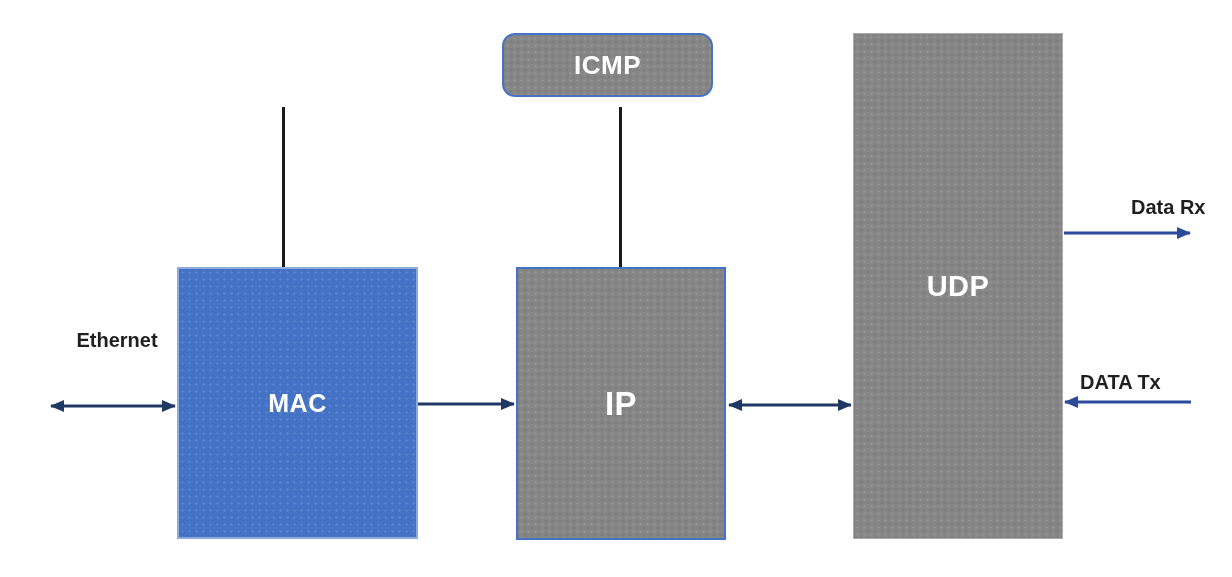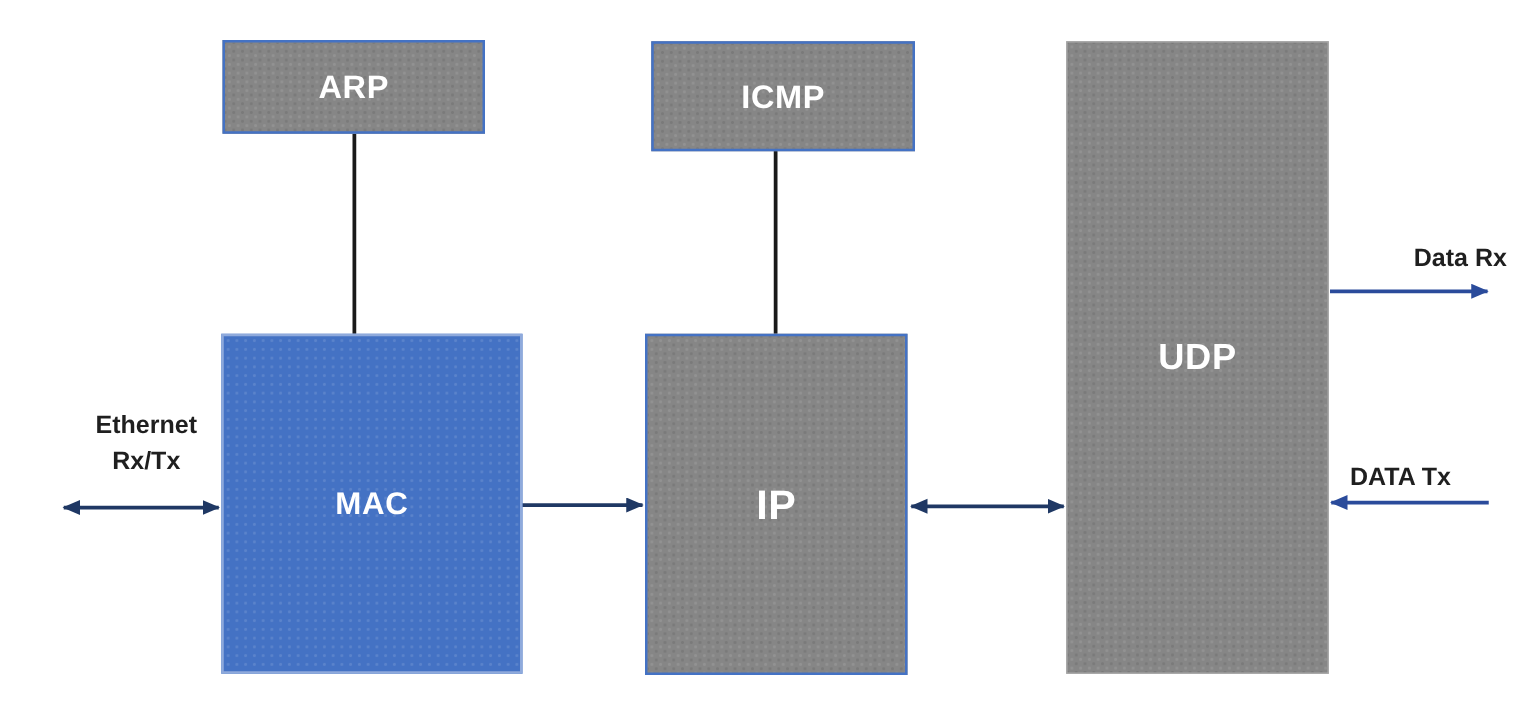--- a/index.html
+++ b/index.html
@@ -32,21 +32,21 @@
   }
   .block.blue {
     background-color: var(--block-blue, #4472C4);
     background-image: radial-gradient(rgba(255,255,255,0.12) 1px, transparent 1.3px);
     background-size: 7px 7px;
     border: 2px solid var(--border-light-blue, #8FAADC);
   }
   .block.plainedge { border: 1px solid var(--border-light-gray, #ABABAB); }
 
   #arp  { left: 178px; top: 32px;  width: 210px; height: 75px;  font-size: 26px; }
-  #icmp { left: 521px; top: 33px;  width: 211px; height: 88px;  font-size: 26px; }
+  #icmp { left: 502px; top: 33px;  width: 211px; height: 64px;  font-size: 26px; border-radius: 13px; }
   #mac  { left: 177px; top: 267px; width: 241px; height: 272px; font-size: 25px; text-align: right; }
   #ip   { left: 516px; top: 267px; width: 210px; height: 273px; font-size: 33px; }
   #udp  { left: 853px; top: 33px;  width: 210px; height: 506px; font-size: 29px; }
 
   .annotation {
     position: absolute;
     color: var(--annotation-text, #1F1F1F);
     font-weight: 700;
     font-size: 20px;
     line-height: 1.45;
@@ -82,42 +82,38 @@
     <line class="connector" x1="620.5" y1="107" x2="620.5" y2="267"></line>
 
     <line class="dbl-arrow" x1="51" y1="406" x2="175" y2="406" marker-start="url(#ah-dark)" marker-end="url(#ah-dark)"></line>
     <line class="dbl-arrow" x1="392" y1="404" x2="514" y2="404" marker-start="url(#ah-dark)" marker-end="url(#ah-dark)"></line>
     <line class="dbl-arrow" x1="729" y1="405" x2="851" y2="405" marker-start="url(#ah-dark)" marker-end="url(#ah-dark)"></line>
 
     <line class="sgl-arrow" x1="1064" y1="233" x2="1190" y2="233" marker-end="url(#ah-blue)"></line>
     <line class="sgl-arrow" x1="1191" y1="402" x2="1065" y2="402" marker-end="url(#ah-blue)"></line>
   </svg>
 
-  <div class="block gray" id="arp">
-    <span>ARP</span>
-  </div>
 
   <div class="block gray" id="icmp">
     <span>ICMP</span>
   </div>
 
   <div class="block blue" id="mac">
     <span>MAC</span>
   </div>
 
   <div class="block gray" id="ip">
     <span>IP</span>
   </div>
 
   <div class="block gray plainedge" id="udp">
     <span>UDP</span>
   </div>
 
   <div class="annotation" id="ethernet-label">
     <div>Ethernet</div>
-    <div>Rx/Tx</div>
   </div>
 
   <div class="annotation" id="data-rx-label">Data Rx</div>
 
   <div class="annotation" id="data-tx-label">DATA Tx</div>
 
 </div>
 
 </body></html>

